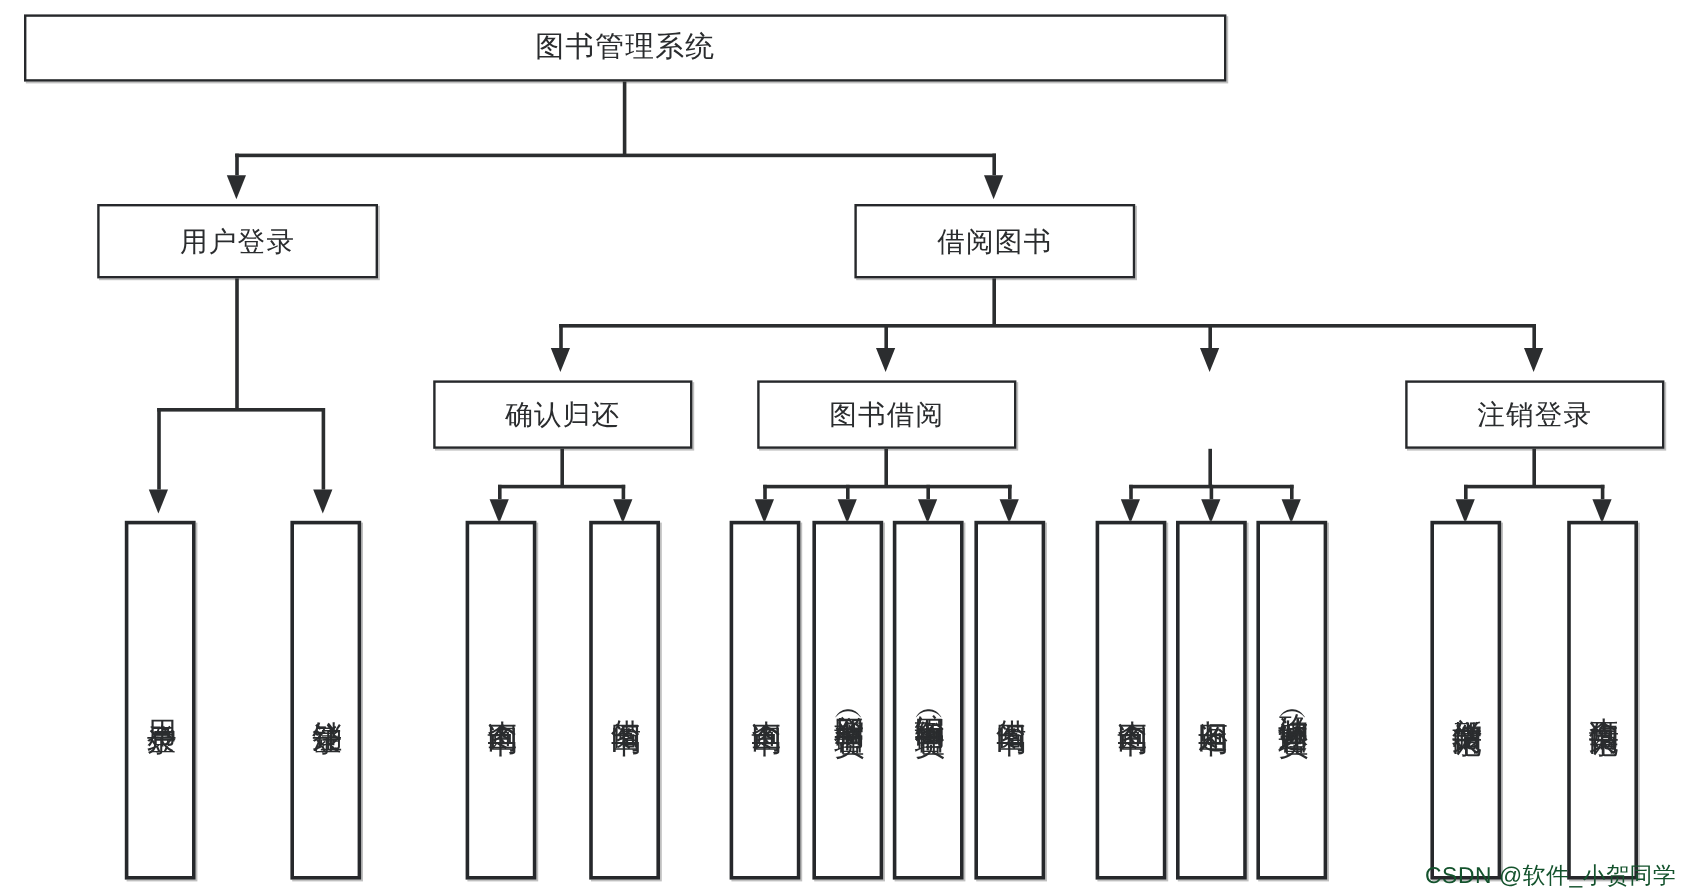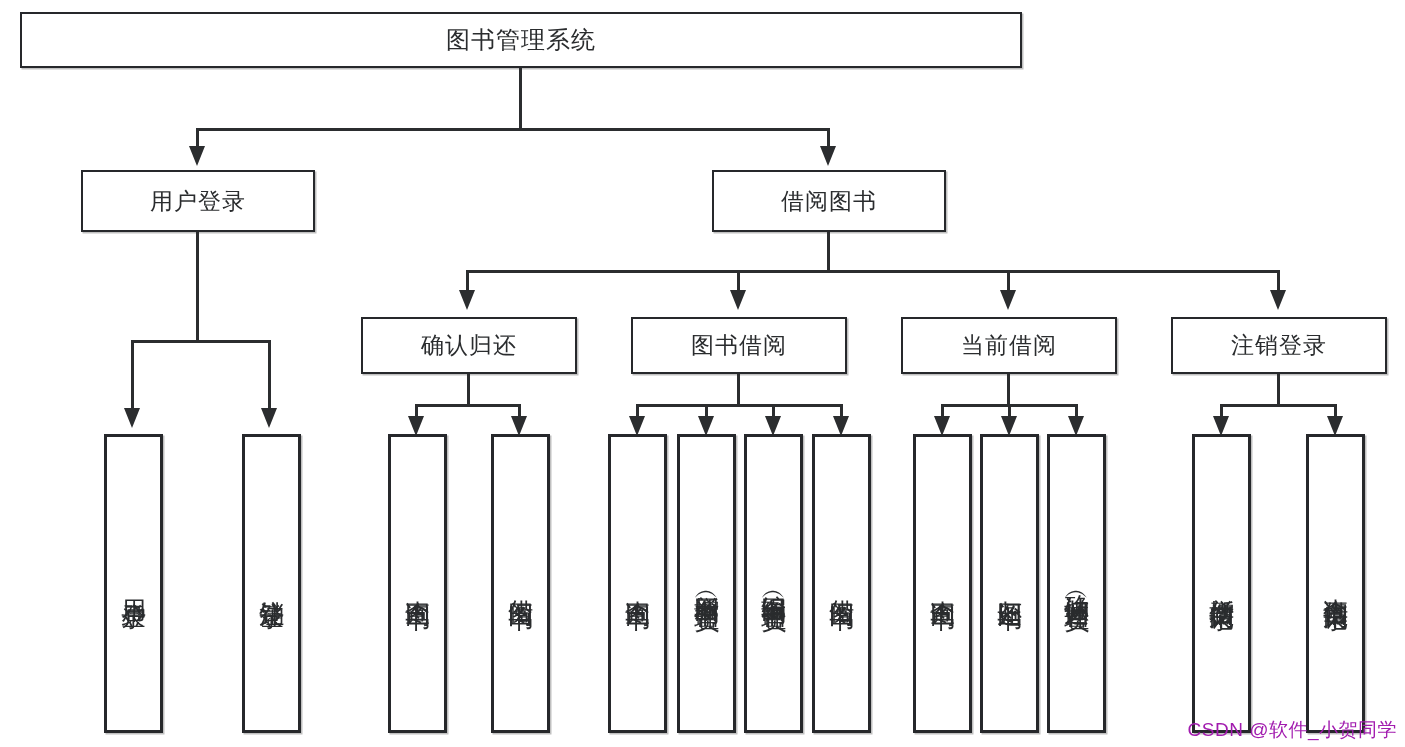--- a/index.html
+++ b/index.html
@@ -63,21 +63,21 @@
     border-left: 8px solid transparent;
     border-right: 8px solid transparent;
     border-top: 20px solid #2b2d2f;
   }
   
   #watermark {
     position: absolute;
     right: 8px;
     bottom: 4px;
     font-size: 19px;
-    color: #a21caf;
+    color: #14532d;
     letter-spacing: 0.5px;
     user-select: none;
     white-space: nowrap;
   }
 </style>
 </head>
 <body>
 
 <div id="canvas">
 
@@ -117,23 +117,20 @@
   <div class="line v" style="left:1007px; top:270px; width:3px; height:20px;"></div>
   <div class="arrow" style="left:1000px; top:290px;"></div>
   <div class="line v" style="left:1277px; top:270px; width:3px; height:20px;"></div>
   <div class="arrow" style="left:1270px; top:290px;"></div>
 
   <div class="node" style="left:361px; top:317px; width:216px; height:57px;">
     <span class="label">确认归还</span>
   </div>
   <div class="node" style="left:631px; top:317px; width:216px; height:57px;">
     <span class="label">图书借阅</span>
-  </div>
-  <div class="node" style="left:901px; top:317px; width:216px; height:57px;">
-    <span class="label">当前借阅</span>
   </div>
   <div class="node" style="left:1171px; top:317px; width:216px; height:57px;">
     <span class="label">注销登录</span>
   </div>
 
   <div class="line v" style="left:467px; top:374px; width:3px; height:32px;"></div>
   <div class="line h" style="left:415px; top:404px; width:106px; height:3px;"></div>
   <div class="line v" style="left:415px; top:404px; width:3px; height:12px;"></div>
   <div class="arrow" style="left:408px; top:416px;"></div>
   <div class="line v" style="left:518px; top:404px; width:3px; height:12px;"></div>

